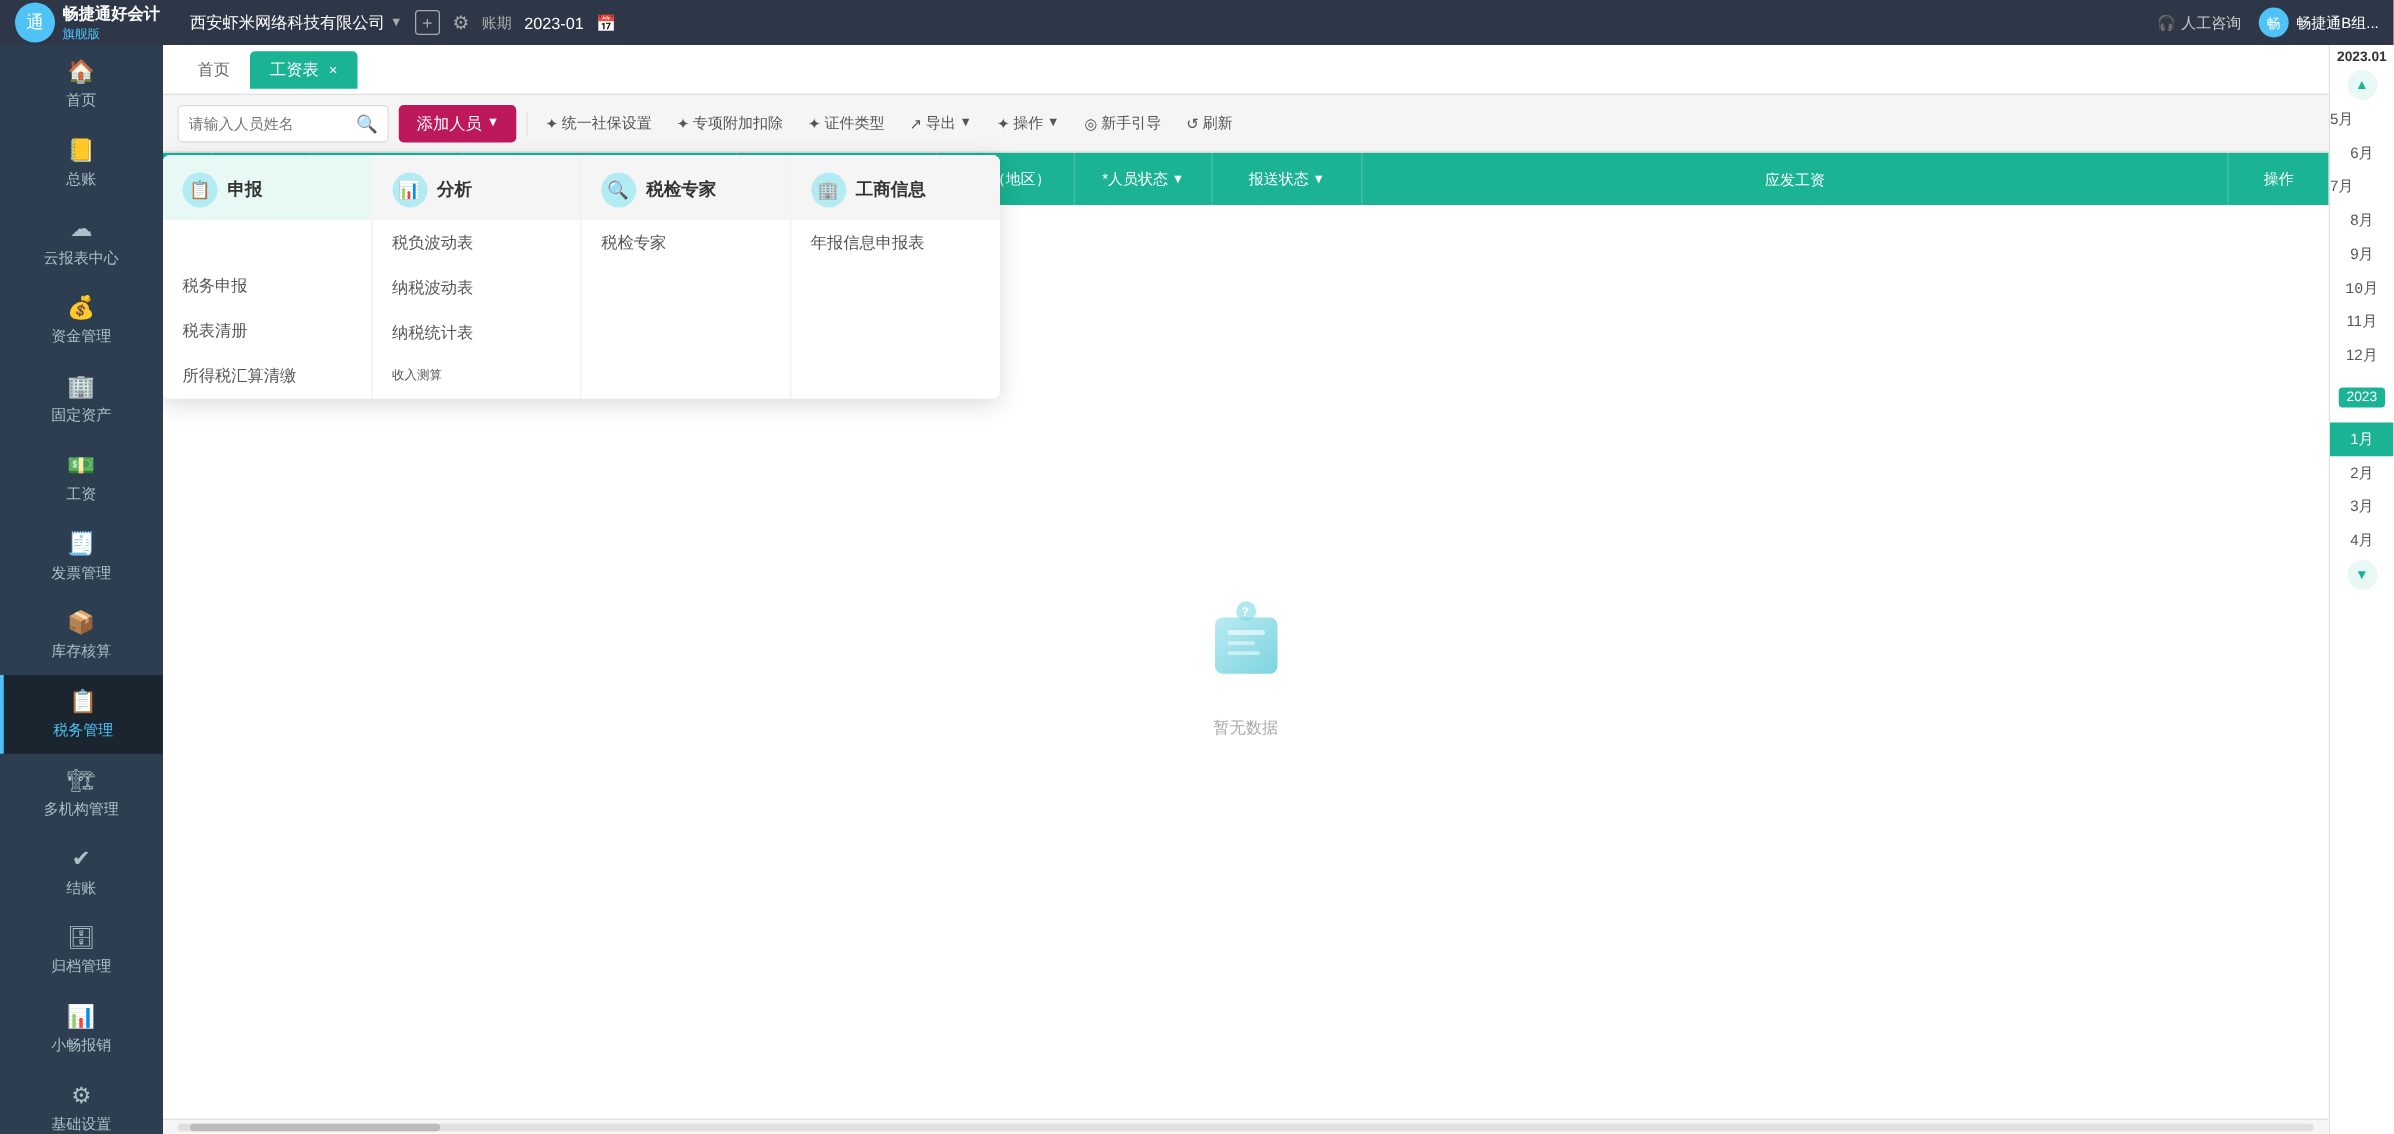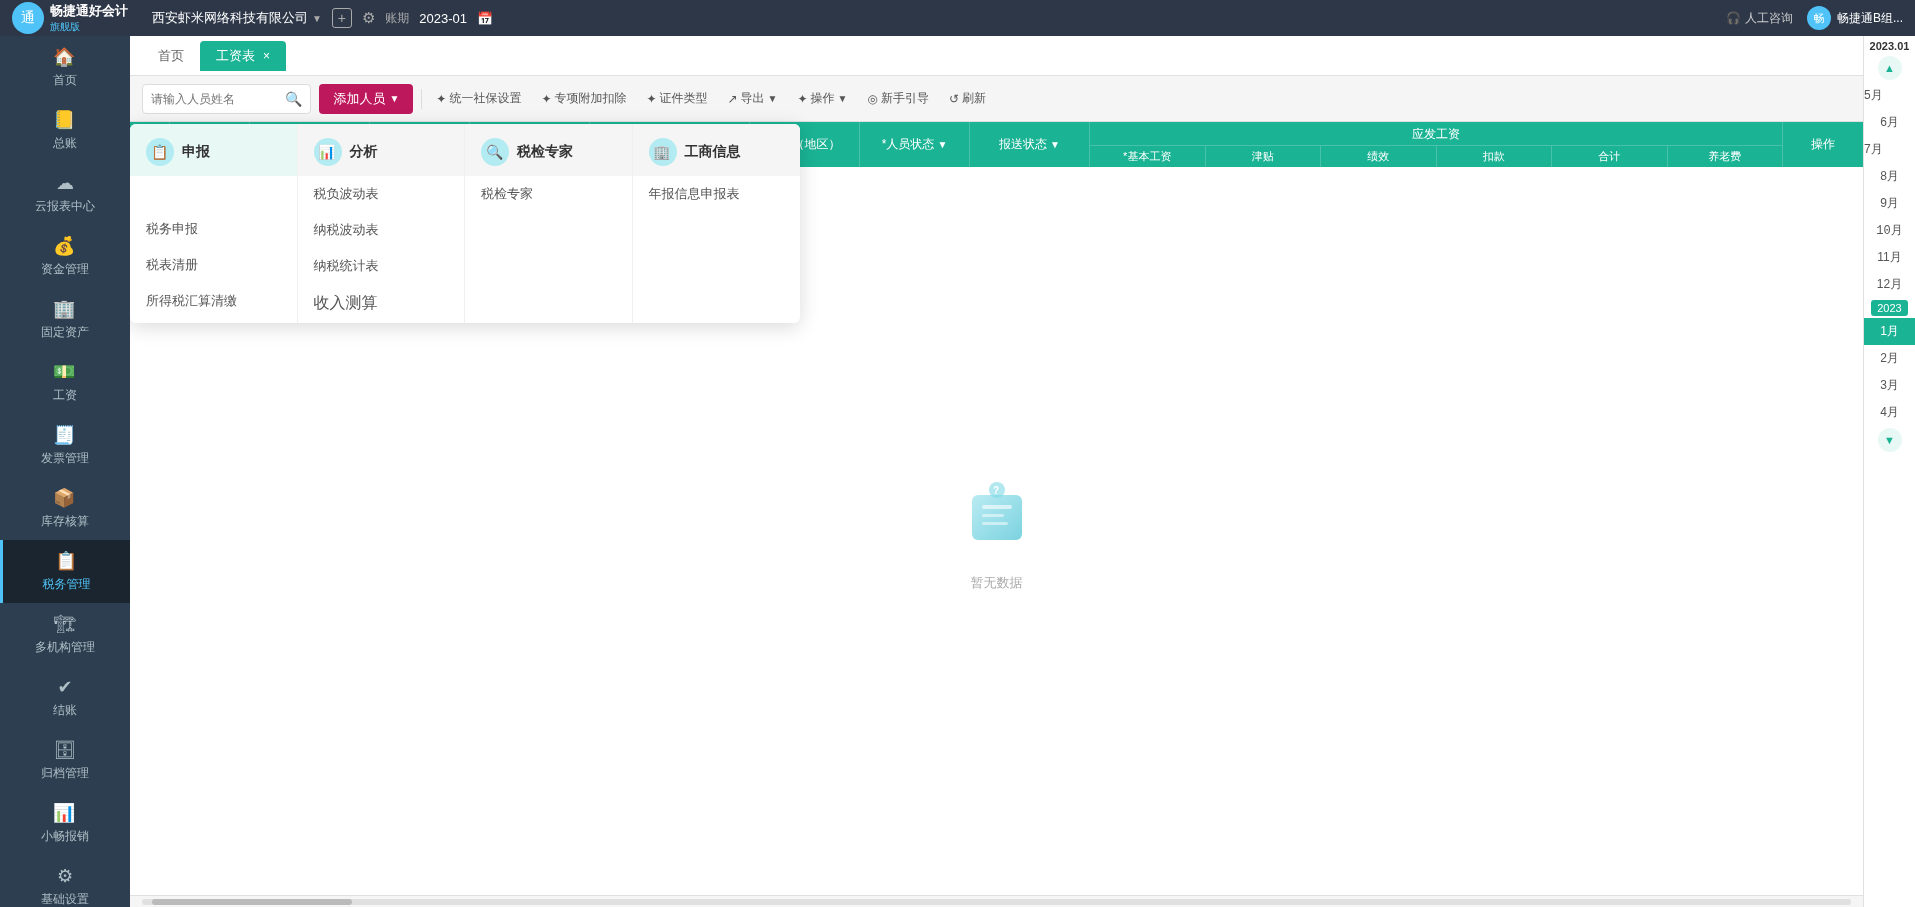--- a/index.html
+++ b/index.html
@@ -173,28 +173,20 @@
         <div style="width:110px;flex-shrink:0;display:flex;align-items:center;justify-content:center;border-right:1px solid rgba(255,255,255,0.2);gap:3px;">
           <span>*人员状态</span>
           <span style="font-size:10px;">▼</span>
         </div>
         <div style="width:120px;flex-shrink:0;display:flex;align-items:center;justify-content:center;border-right:1px solid rgba(255,255,255,0.2);gap:3px;">
           <span>报送状态</span>
           <span style="font-size:10px;">▼</span>
         </div>
         <div style="flex:1;display:flex;align-items:center;justify-content:center;flex-direction:column;border-right:1px solid rgba(255,255,255,0.2);">
           <div style="padding:4px 0 2px 0;font-size:12px;">应发工资</div>
-          <div style="display:flex;width:100%;border-top:1px solid rgba(255,255,255,0.2);">
-            <div style="flex:1;text-align:center;padding:3px 4px;border-right:1px solid rgba(255,255,255,0.2);font-size:11px;">*基本工资</div>
-            <div style="flex:1;text-align:center;padding:3px 4px;border-right:1px solid rgba(255,255,255,0.2);font-size:11px;">津贴</div>
-            <div style="flex:1;text-align:center;padding:3px 4px;border-right:1px solid rgba(255,255,255,0.2);font-size:11px;">绩效</div>
-            <div style="flex:1;text-align:center;padding:3px 4px;border-right:1px solid rgba(255,255,255,0.2);font-size:11px;">扣款</div>
-            <div style="flex:1;text-align:center;padding:3px 4px;border-right:1px solid rgba(255,255,255,0.2);font-size:11px;">合计</div>
-            <div style="flex:1;text-align:center;padding:3px 4px;font-size:11px;">养老费</div>
-          </div>
         </div>
         <div style="width:80px;flex-shrink:0;display:flex;align-items:center;justify-content:center;">操作</div>
       </div>
 
       <div style="flex:1;display:flex;align-items:center;justify-content:center;flex-direction:column;gap:14px;">
         <svg width="90" height="90" viewBox="0 0 90 90">
           <defs>
             <linearGradient id="boxGrad" x1="0" y1="0" x2="1" y2="1">
               <stop offset="0%" stop-color="#a8e6ef"></stop>
               <stop offset="100%" stop-color="#5bc8d8"></stop>
@@ -231,21 +223,21 @@
         </div>
 
         <div style="border-right:1px solid #f0f0f0;">
           <div style="display:flex;align-items:center;gap:8px;padding:14px 16px 10px 16px;font-size:14px;font-weight:bold;color:#333;background:#f5f5f5;">
             <div style="width:28px;height:28px;background:#b2ebf2;border-radius:50%;display:flex;align-items:center;justify-content:center;font-size:14px;">📊</div>
             <span>分析</span>
           </div>
           <div style="padding:9px 16px;font-size:13px;color:#555;cursor:pointer;">税负波动表</div>
           <div style="padding:9px 16px;font-size:13px;color:#555;cursor:pointer;">纳税波动表</div>
           <div style="padding:9px 16px;font-size:13px;color:#555;cursor:pointer;">纳税统计表</div>
-          <div style="padding:9px 16px;font-size:16px;color:#555;cursor:pointer;">收入测算</div>
+          <div style="padding:9px 16px;font-size:10px;color:#555;cursor:pointer;">收入测算</div>
         </div>
 
         <div style="border-right:1px solid #f0f0f0;">
           <div style="display:flex;align-items:center;gap:8px;padding:14px 16px 10px 16px;font-size:14px;font-weight:bold;color:#333;background:#f5f5f5;">
             <div style="width:28px;height:28px;background:#b2ebf2;border-radius:50%;display:flex;align-items:center;justify-content:center;font-size:14px;">🔍</div>
             <span>税检专家</span>
           </div>
           <div style="padding:9px 16px;font-size:13px;color:#555;cursor:pointer;">税检专家</div>
         </div>
 
@@ -265,21 +257,21 @@
     <div style="font-size:11px;color:#333;padding:4px 0 2px 0;text-align:center;font-weight:bold;">2023.01</div>
     <div style="width:24px;height:24px;border-radius:50%;background:#e8f8f5;display:flex;align-items:center;justify-content:center;cursor:pointer;font-size:11px;color:#1ab394;margin:2px auto;">▲</div>
     <div style="font-size:12px;color:#555;padding:5px 0;cursor:pointer;width:100%;border:none;background:none;">5月</div>
     <div style="font-size:12px;color:#555;padding:5px 0;cursor:pointer;text-align:center;width:100%;">6月</div>
     <div style="font-size:12px;color:#555;padding:5px 0;cursor:pointer;text-align:left;width:100%;">7月</div>
     <div style="font-size:12px;color:#555;padding:5px 0;cursor:pointer;text-align:center;width:100%;">8月</div>
     <div style="font-size:12px;color:#555;padding:5px 0;cursor:pointer;text-align:center;width:100%;">9月</div>
     <div style="font-size:12px;color:#555;padding:5px 0;cursor:pointer;text-align:center;width:100%;font-family:Liberation Mono, monospace;">10月</div>
     <div style="font-size:12px;color:#555;padding:5px 0;cursor:pointer;text-align:center;width:100%;">11月</div>
     <div style="font-size:12px;color:#555;padding:5px 0;cursor:pointer;text-align:center;width:100%;">12月</div>
-    <div style="background:#1ab394;color:#fff;border-radius:3px;padding:2px 6px;font-size:11px;cursor:pointer;margin:2px auto;text-align:center;">2023</div>
+    <div style="background:#1ab394;color:#fff;border-radius:3px;padding:2px 6px;font-size:11px;cursor:pointer;margin:12px auto;text-align:center;">2023</div>
     <div style="font-size:12px;color:#fff;padding:5px 0;cursor:pointer;text-align:center;width:100%;background:#1ab394;">1月</div>
     <div style="font-size:12px;color:#555;padding:5px 0;cursor:pointer;text-align:center;width:100%;">2月</div>
     <div style="font-size:12px;color:#555;padding:5px 0;cursor:pointer;text-align:center;width:100%;">3月</div>
     <div style="font-size:12px;color:#555;padding:5px 0;cursor:pointer;text-align:center;width:100%;">4月</div>
     <div style="width:24px;height:24px;border-radius:50%;background:#e8f8f5;display:flex;align-items:center;justify-content:center;cursor:pointer;font-size:11px;color:#1ab394;margin:2px auto;">▼</div>
   </div>
 
 </div>
 
 </body></html>

